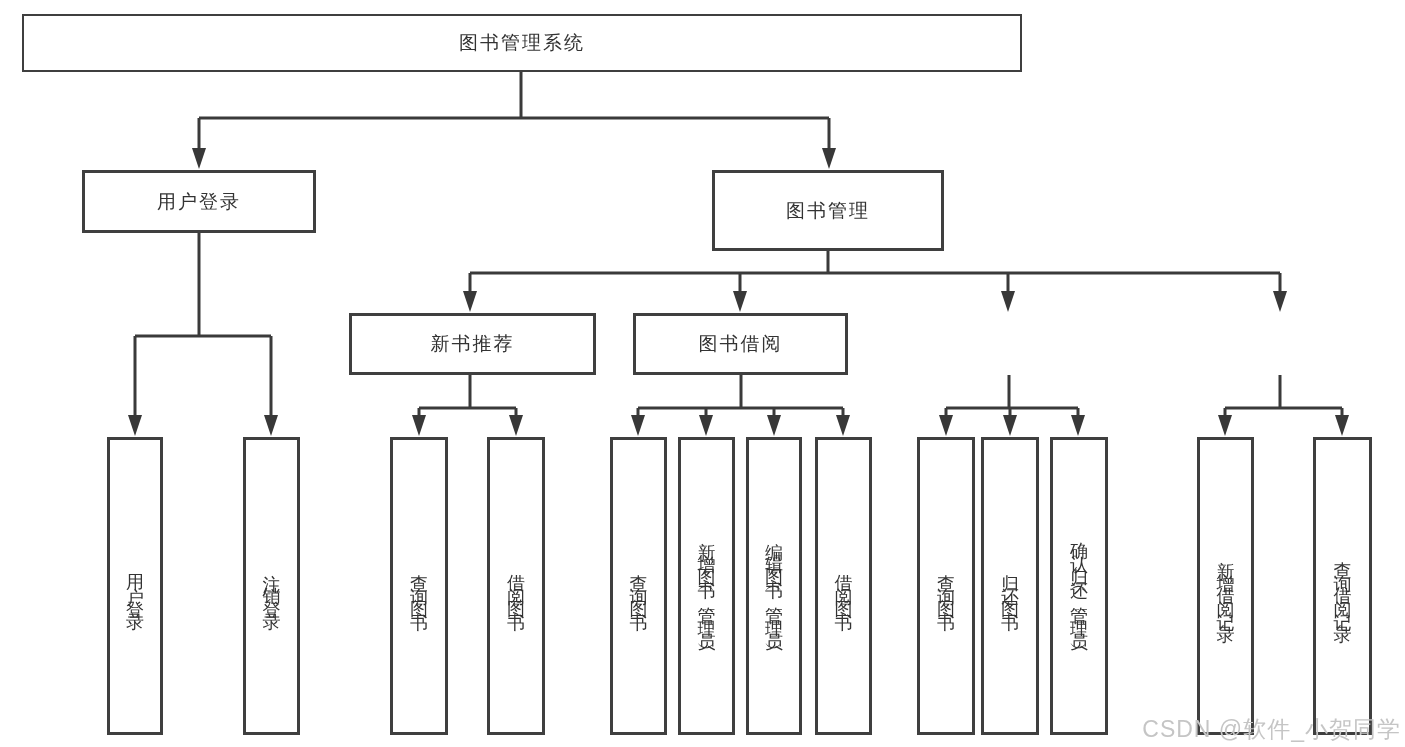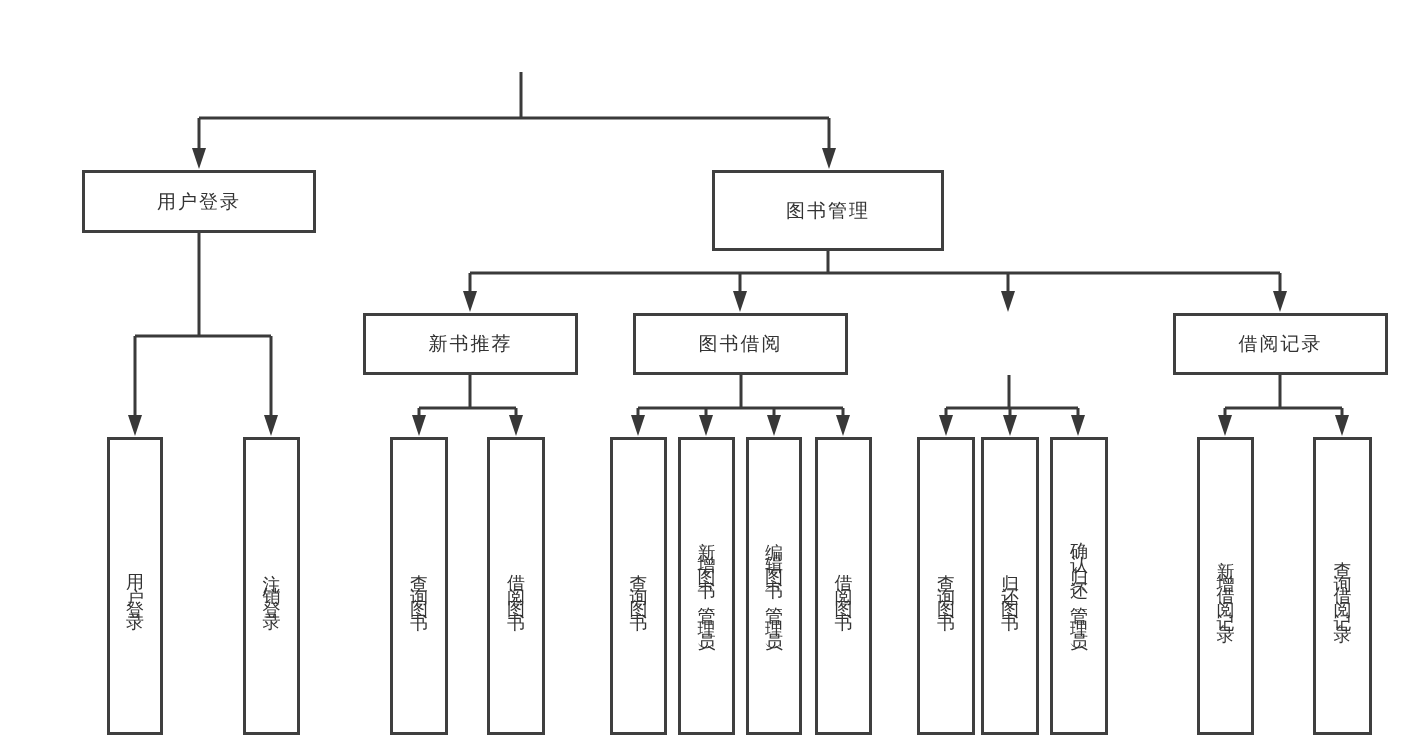--- a/index.html
+++ b/index.html
@@ -105,36 +105,36 @@
       <polygon points="1003,415 1017,415 1010,436"></polygon>
       <polygon points="1071,415 1085,415 1078,436"></polygon>
     </g>
     <g>
       <path d="M1280,375 V408 M1225,408 H1342 M1225,408 V417 M1342,408 V417"></path>
       <polygon points="1218,415 1232,415 1225,436"></polygon>
       <polygon points="1335,415 1349,415 1342,436"></polygon>
     </g>
   </svg>
 
+  <div class="box root" style="left:22px; top:14px; width:1000px; height:58px;">
+    <span class="hlabel">图书管理系统</span>
+  </div>
 
   <div class="box" style="left:82px; top:170px; width:234px; height:63px;">
     <span class="hlabel">用户登录</span>
   </div>
   <div class="box" style="left:712px; top:170px; width:232px; height:81px;">
     <span class="hlabel">图书管理</span>
   </div>
 
-  <div class="box" style="left:363px; top:313px; width:215px; height:62px;">
+  <div class="box" style="left:349px; top:313px; width:247px; height:62px;">
     <span class="hlabel">新书推荐</span>
   </div>
   <div class="box" style="left:633px; top:313px; width:215px; height:62px;text-align:right;">
     <span class="hlabel">图书借阅</span>
-  </div>
-  <div class="box" style="left:1173px; top:313px; width:215px; height:62px;">
-    <span class="hlabel">借阅记录</span>
   </div>
 
   <div class="box leaf" style="left:107px; top:437px; width:56px; height:298px;">
     <span class="vlabel">用户登录</span>
   </div>
   <div class="box leaf" style="left:243px; top:437px; width:57px; height:298px;">
     <span class="vlabel">注销登录</span>
   </div>
 
   <div class="box leaf" style="left:390px; top:437px; width:58px; height:298px;">
@@ -167,14 +167,15 @@
     <span class="vlabel">确认归还（管理员）</span>
   </div>
 
   <div class="box leaf" style="left:1197px; top:437px; width:57px; height:298px;">
     <span class="vlabel">新增借阅记录</span>
   </div>
   <div class="box leaf" style="left:1313px; top:437px; width:59px; height:298px;">
     <span class="vlabel">查询借阅记录</span>
   </div>
 
+  <div class="watermark">CSDN @软件_小贺同学</div>
 
 </div>
 
 </body></html>

